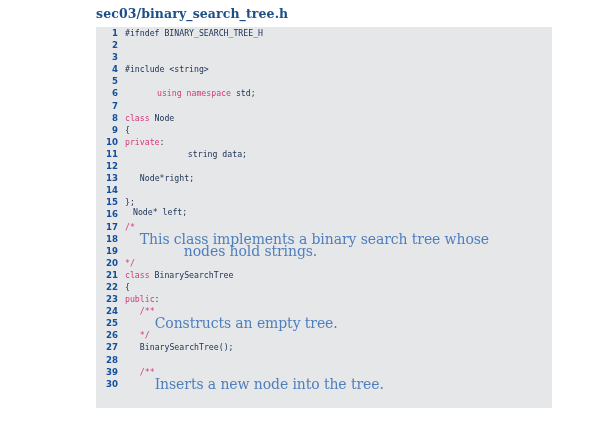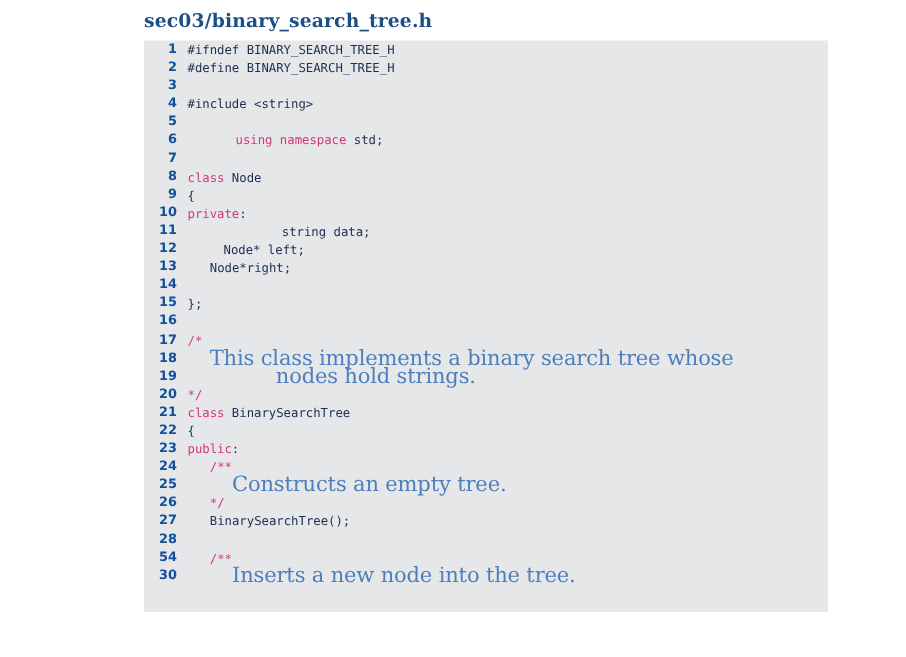--- a/index.html
+++ b/index.html
@@ -94,44 +94,44 @@
 </style>
 </head>
 <body>
 
 <div id="listing">
 
   <div id="title">sec03/binary_search_tree.h</div>
 
   <div id="code-block">
       <div class="code-line"><span class="ln">1</span><span class="src" style="left: 29px;"><span class="pln">#ifndef BINARY_SEARCH_TREE_H</span></span></div>
-      <div class="code-line"><span class="ln">2</span><span class="src" style="left: 29px;"><span class="pln">#define BINARY_SEARCH_TREE_H</span></span></div>
+      <div class="code-line"><span class="ln">2</span></div>
       <div class="code-line"><span class="ln">3</span><span class="src" style="left: 29px;"></span></div>
       <div class="code-line"><span class="ln">4</span><span class="src" style="left: 29px;"><span class="pln">#include &lt;string&gt;</span></span></div>
       <div class="code-line"><span class="ln">5</span><span class="src" style="left: 29px;"></span></div>
       <div class="code-line"><span class="ln">6</span><span class="src" style="left: 29px; margin-left: 32px;"><span class="kw">using namespace </span><span class="pln">std;</span></span></div>
       <div class="code-line"><span class="ln">7</span><span class="src" style="left: 29px;"></span></div>
       <div class="code-line"><span class="ln">8</span><span class="src" style="left: 29px;"><span class="kw">class </span><span class="pln">Node</span></span></div>
       <div class="code-line"><span class="ln">9</span><span class="src" style="left: 29px;"><span class="pln">{</span></span></div>
       <div class="code-line"><span class="ln">10</span><span class="src" style="left: 29px;"><span class="kw">private</span><span class="pln">:</span></span></div>
       <div class="code-line"><span class="ln">11</span><span class="src" style="left: 43.85px; margin-left: 48px;"><span class="pln">string data;</span></span></div>
-      <div class="code-line"><span class="ln">12</span><span class="src" style="left: 53px;"><span class="pln">Node* left;</span></span></div>
+      <div class="code-line"><span class="ln">12</span><span class="src" style="left: 37px; margin-top: 46px;"><span class="pln">Node* left;</span></span></div>
       <div class="code-line"><span class="ln">13</span><span class="src" style="left: 43.85px;"><span class="pln">Node*right;</span></span></div>
       <div class="code-line"><span class="ln">14</span></div>
       <div class="code-line"><span class="ln">15</span><span class="src" style="left: 29px;"><span class="pln">};</span></span></div>
       <div class="code-line"><span class="ln">16</span><span class="src" style="left: 29px;"></span></div>
       <div class="code-line"><span class="ln">17</span><span class="src" style="left: 29px;"><span class="kw">/*</span></span></div>
       <div class="code-line"><span class="ln">18</span><span class="src" style="left: 43.85px;"><span class="cmt-prose">This class implements a binary search tree whose</span></span></div>
       <div class="code-line"><span class="ln">19</span><span class="src" style="left: 43.85px; padding-left: 44px;"><span class="cmt-prose">nodes hold strings.</span></span></div>
       <div class="code-line"><span class="ln">20</span><span class="src" style="left: 29px;"><span class="kw">*/</span></span></div>
       <div class="code-line"><span class="ln">21</span><span class="src" style="left: 29px;"><span class="kw">class </span><span class="pln">BinarySearchTree</span></span></div>
       <div class="code-line"><span class="ln">22</span><span class="src" style="left: 29px;"><span class="pln">{</span></span></div>
       <div class="code-line"><span class="ln">23</span><span class="src" style="left: 29px;"><span class="kw">public</span><span class="pln">:</span></span></div>
       <div class="code-line"><span class="ln">24</span><span class="src" style="left: 43.85px;"><span class="kw">/**</span></span></div>
       <div class="code-line"><span class="ln">25</span><span class="src" style="left: 58.7px;"><span class="cmt-prose">Constructs an empty tree.</span></span></div>
       <div class="code-line"><span class="ln">26</span><span class="src" style="left: 43.85px;"><span class="kw">*/</span></span></div>
       <div class="code-line"><span class="ln">27</span><span class="src" style="left: 43.85px;"><span class="pln">BinarySearchTree();</span></span></div>
       <div class="code-line"><span class="ln">28</span><span class="src" style="left: 29px;"></span></div>
-      <div class="code-line"><span class="ln">54</span><span class="src" style="left: 43.85px;"><span class="kw">/**</span></span></div>
+      <div class="code-line"><span class="ln">39</span><span class="src" style="left: 43.85px;"><span class="kw">/**</span></span></div>
       <div class="code-line"><span class="ln">30</span><span class="src" style="left: 58.7px;"><span class="cmt-prose">Inserts a new node into the tree.</span></span></div>
     </div>
 
 </div>
 
 </body></html>

